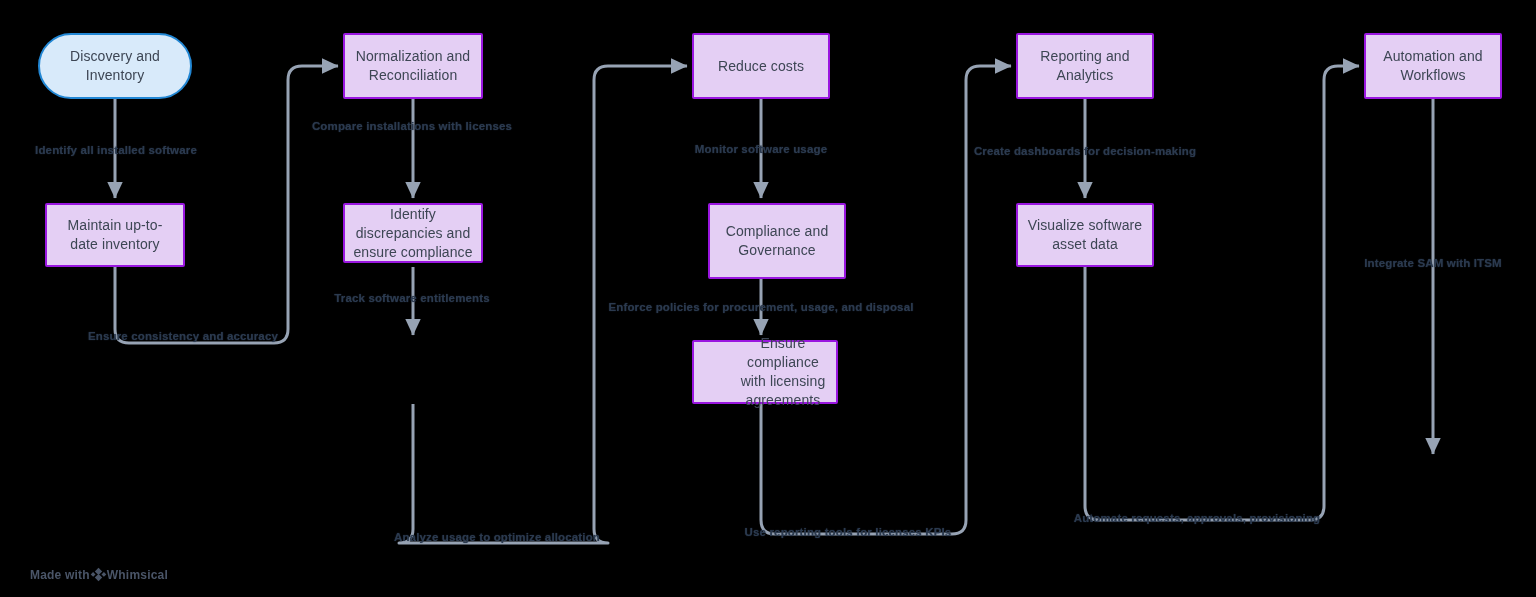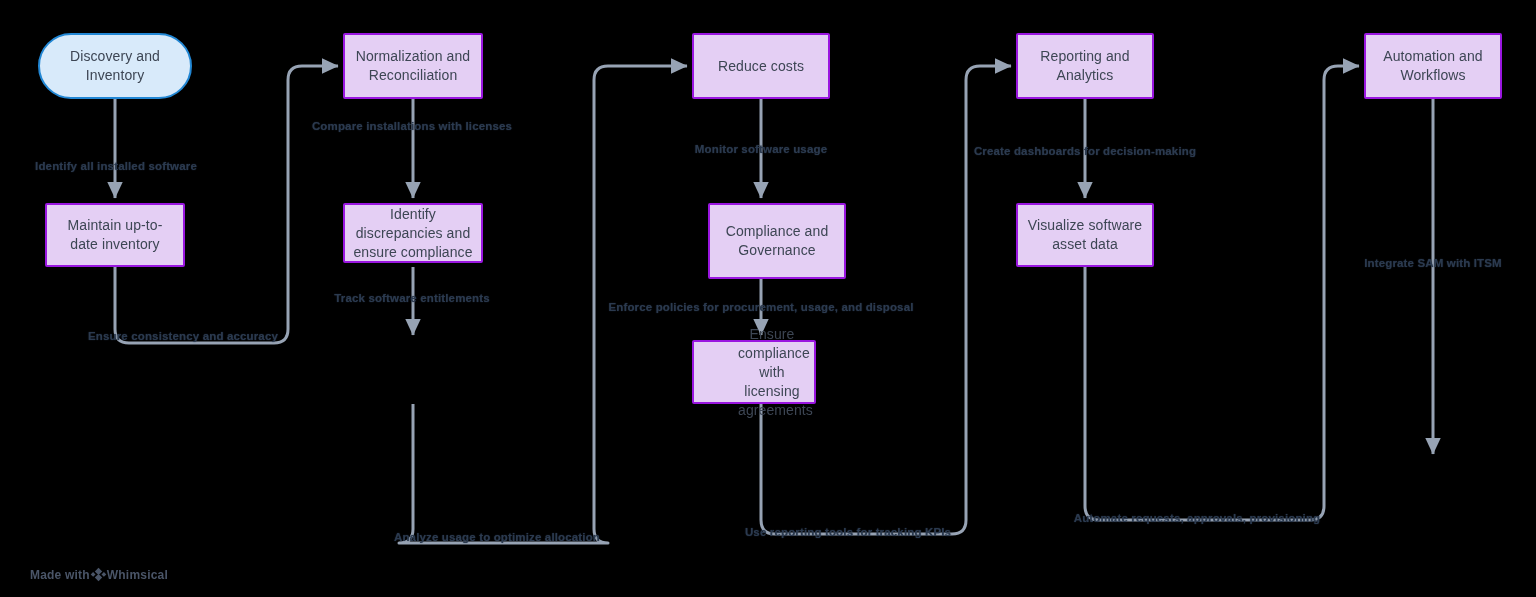--- a/index.html
+++ b/index.html
@@ -140,45 +140,45 @@
 
 
   <div class="node process" style="left:692px; top:33px; width:138px; height:66px;">
     <span>Reduce costs</span>
   </div>
 
   <div class="node process" style="left:708px; top:203px; width:138px; height:76px;">
     <span>Compliance and Governance</span>
   </div>
 
-  <div class="node process" style="left:692px; top:340px; width:124px; height:64px;padding-left:44px;">
+  <div class="node process" style="left:692px; top:340px; width:146px; height:64px;padding-left:44px;">
     <span>Ensure compliance with licensing agreements</span>
   </div>
 
   <div class="node process" style="left:1016px; top:33px; width:138px; height:66px;">
     <span>Reporting and Analytics</span>
   </div>
 
   <div class="node process" style="left:1016px; top:203px; width:138px; height:64px;">
     <span>Visualize software asset data</span>
   </div>
 
   <div class="node process" style="left:1364px; top:33px; width:138px; height:66px;">
     <span>Automation and Workflows</span>
   </div>
 
 
-  <div class="edge-label" style="left:116px; top:144px;margin-top:16px;">Identify all installed software</div>
+  <div class="edge-label" style="left:116px; top:144px;">Identify all installed software</div>
   <div class="edge-label" style="left:183px; top:330px;">Ensure consistency and accuracy</div>
   <div class="edge-label" style="left:412px; top:120px;">Compare installations with licenses</div>
   <div class="edge-label" style="left:412px; top:292px;">Track software entitlements</div>
   <div class="edge-label" style="left:497px; top:531px;">Analyze usage to optimize allocation</div>
   <div class="edge-label" style="left:761px; top:143px;">Monitor software usage</div>
   <div class="edge-label" style="left:761px; top:301px;">Enforce policies for procurement, usage, and disposal</div>
-  <div class="edge-label" style="left:848px; top:526px;">Use reporting tools for tracking KPIs</div>
+  <div class="edge-label" style="left:848px; top:526px;">Use reporting tools for licenses KPIs</div>
   <div class="edge-label" style="left:1085px; top:145px;">Create dashboards for decision-making</div>
   <div class="edge-label" style="left:1197px; top:512px;">Automate requests, approvals,  provisioning</div>
   <div class="edge-label" style="left:1433px; top:257px;">Integrate SAM with ITSM</div>
 
   <div id="footer">
     <span>Made with</span>
     <span class="logo">
       <svg viewBox="0 0 24 24" width="17" height="17" xmlns="http://www.w3.org/2000/svg">
         <g fill="#4a5568">
           <path d="M12 2.4 L17.2 7.6 L12 12.8 L6.8 7.6 Z"></path>

